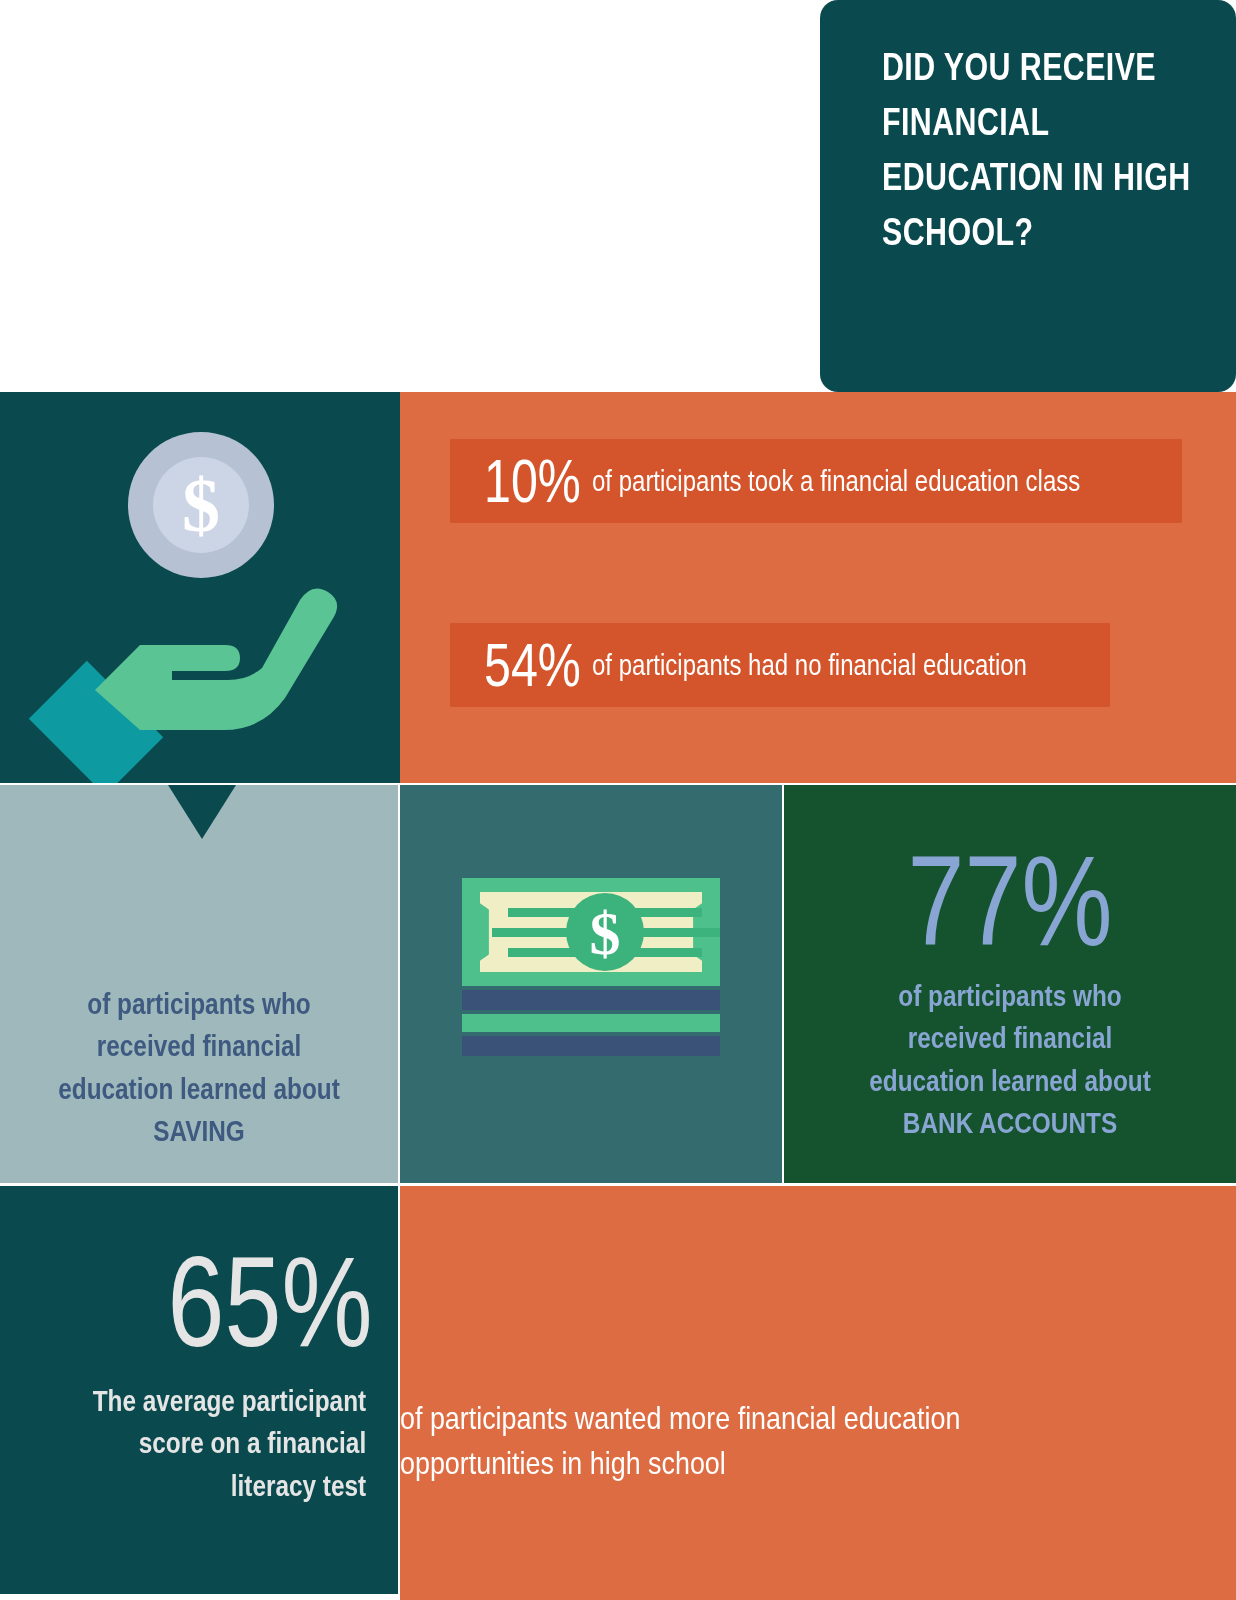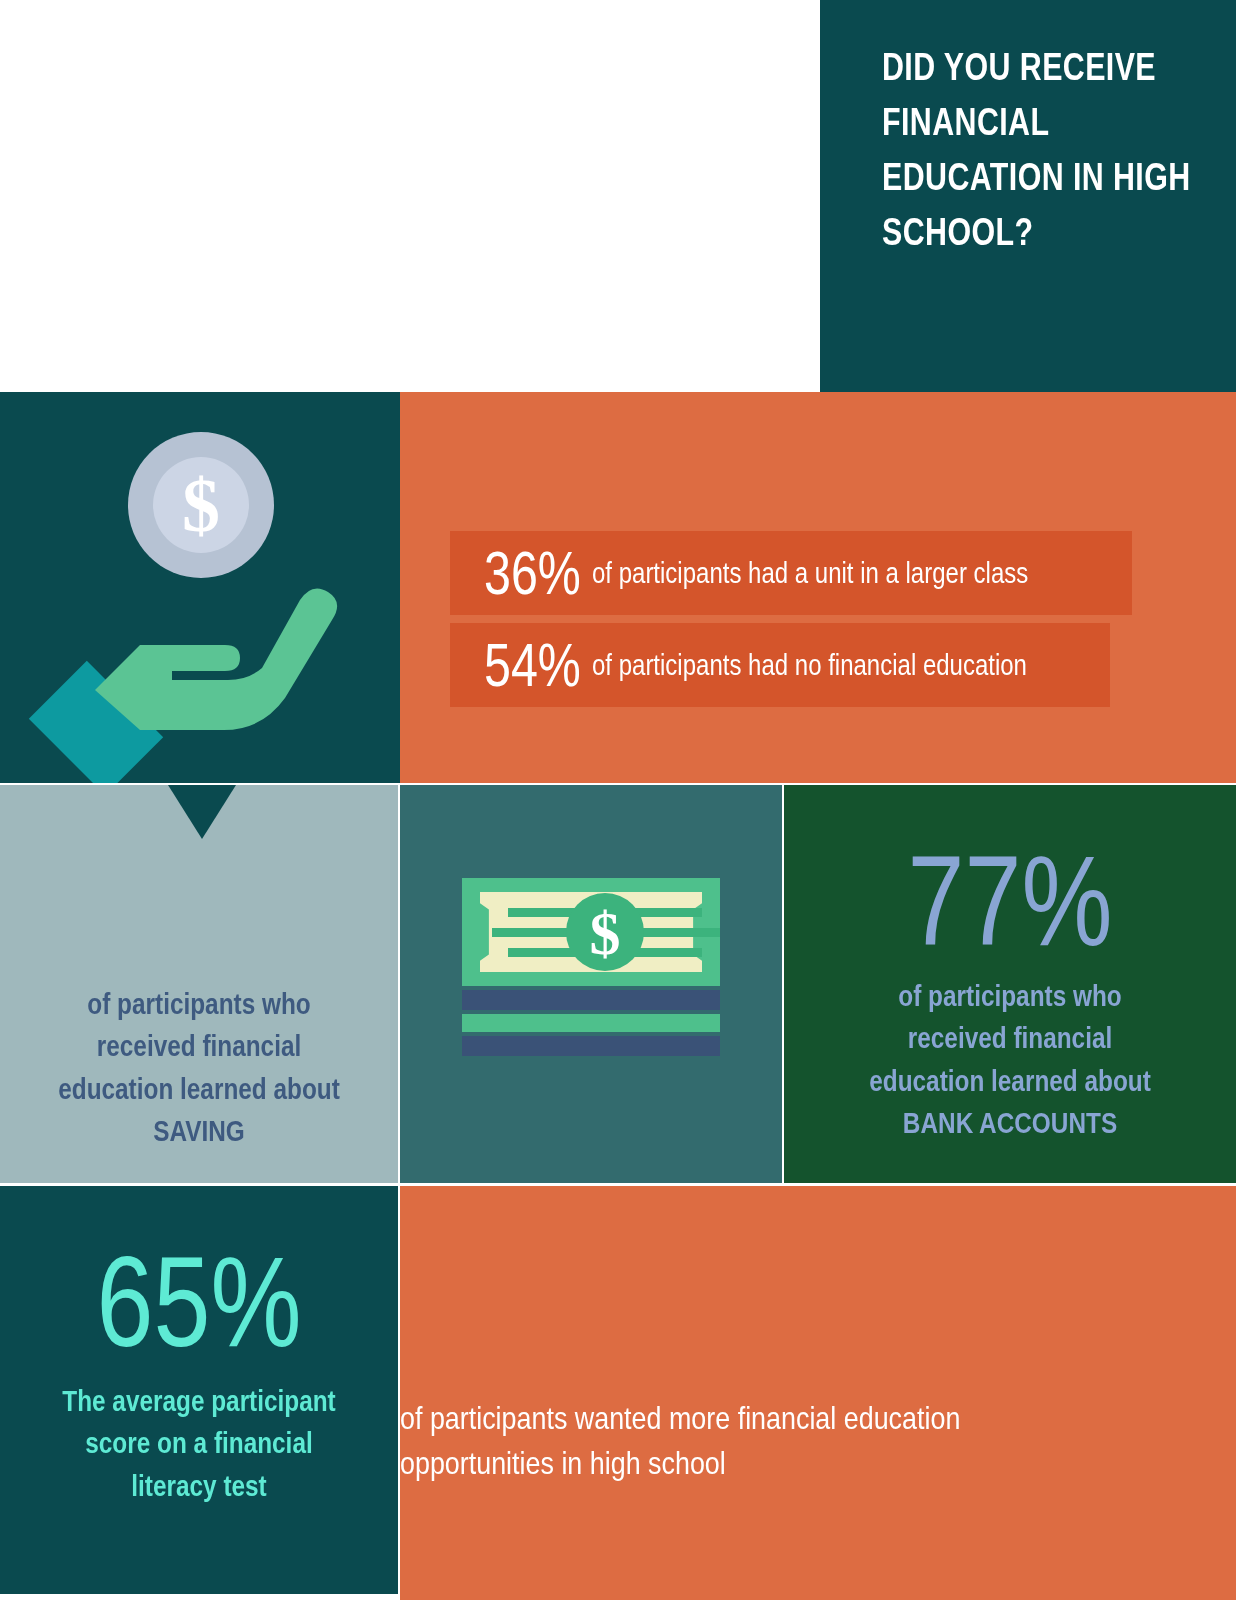--- a/index.html
+++ b/index.html
@@ -35,20 +35,21 @@
     font-family:"Liberation Sans", sans-serif;
     transform:scaleX(.72);
     transform-origin:left top;
     width:980px;
     white-space:pre-line;
   }
 
   .hdr-teal{
     left:820px;top:0;width:416px;height:392px;
     background:#0a4a4f;
+    border-radius:18px;
   }
   .hdr-question{
     position:absolute;
     left:62px;top:40px;
     width:420px;
     color:#ffffff;
     font-size:38px;
     line-height:1.45;
     letter-spacing:0.5px;
     font-weight:700;
@@ -163,21 +164,21 @@
     width:100%;
     text-align:center;
     font-size:29px;
     line-height:1.46;
     font-weight:700;
   }
   .stat-body div{display:block;transform:scaleX(.84);}
 
   .c-88{color:#3e5a80;}
   .c-77{color:#89a5d3;}
-  .c-65{color:#5eead4;}
+  .c-65{color:#e5e5e5;text-align:right;}
   .c-100{color:#ffffff;}
 
   
   .bill-main{left:462px;top:878px;width:258px;height:108px;background:#4ec08c;}
   .bill-paper{left:480px;top:892px;width:222px;height:80px;background:#f0eec4;}
   .bill-circle{left:566px;top:893px;width:78px;height:78px;border-radius:50%;background:#3cb37d;}
   .bill-dollar{
     left:566px;top:893px;width:78px;height:78px;
     color:#ffffff;font-size:62px;line-height:80px;text-align:center;
     font-weight:700;font-family:"Liberation Serif", serif;
@@ -232,23 +233,23 @@
                L 172 288 L 228 288 Q 248 288 262 276 L 300 208 Q 312 190 328 200
                Q 344 210 332 228 L 285 306 Q 262 338 224 338 L 140 338 Z" fill="#5bc494"></path>
     </svg>
   </div>
   <div class="block coin-outer"></div>
   <div class="block coin-inner"></div>
   <div class="block coin-dollar">$</div>
 
   <div class="block row2-right"></div>
 
-  <div class="block bar bar2">
-    <span class="bar-num">36%</span>
-    <span class="bar-txt">of participants had a unit in a larger class</span>
+  <div class="block bar bar1">
+    <span class="bar-num">10%</span>
+    <span class="bar-txt">of participants took a financial education class</span>
   </div>
   <div class="block bar bar3">
     <span class="bar-num">54%</span>
     <span class="bar-txt">of participants had no financial education</span>
   </div>
 
   <div class="block row3-left">
     <div class="stat-body c-88" style="top:198px;">
       <div>of participants who</div>
       <div>received financial</div>

